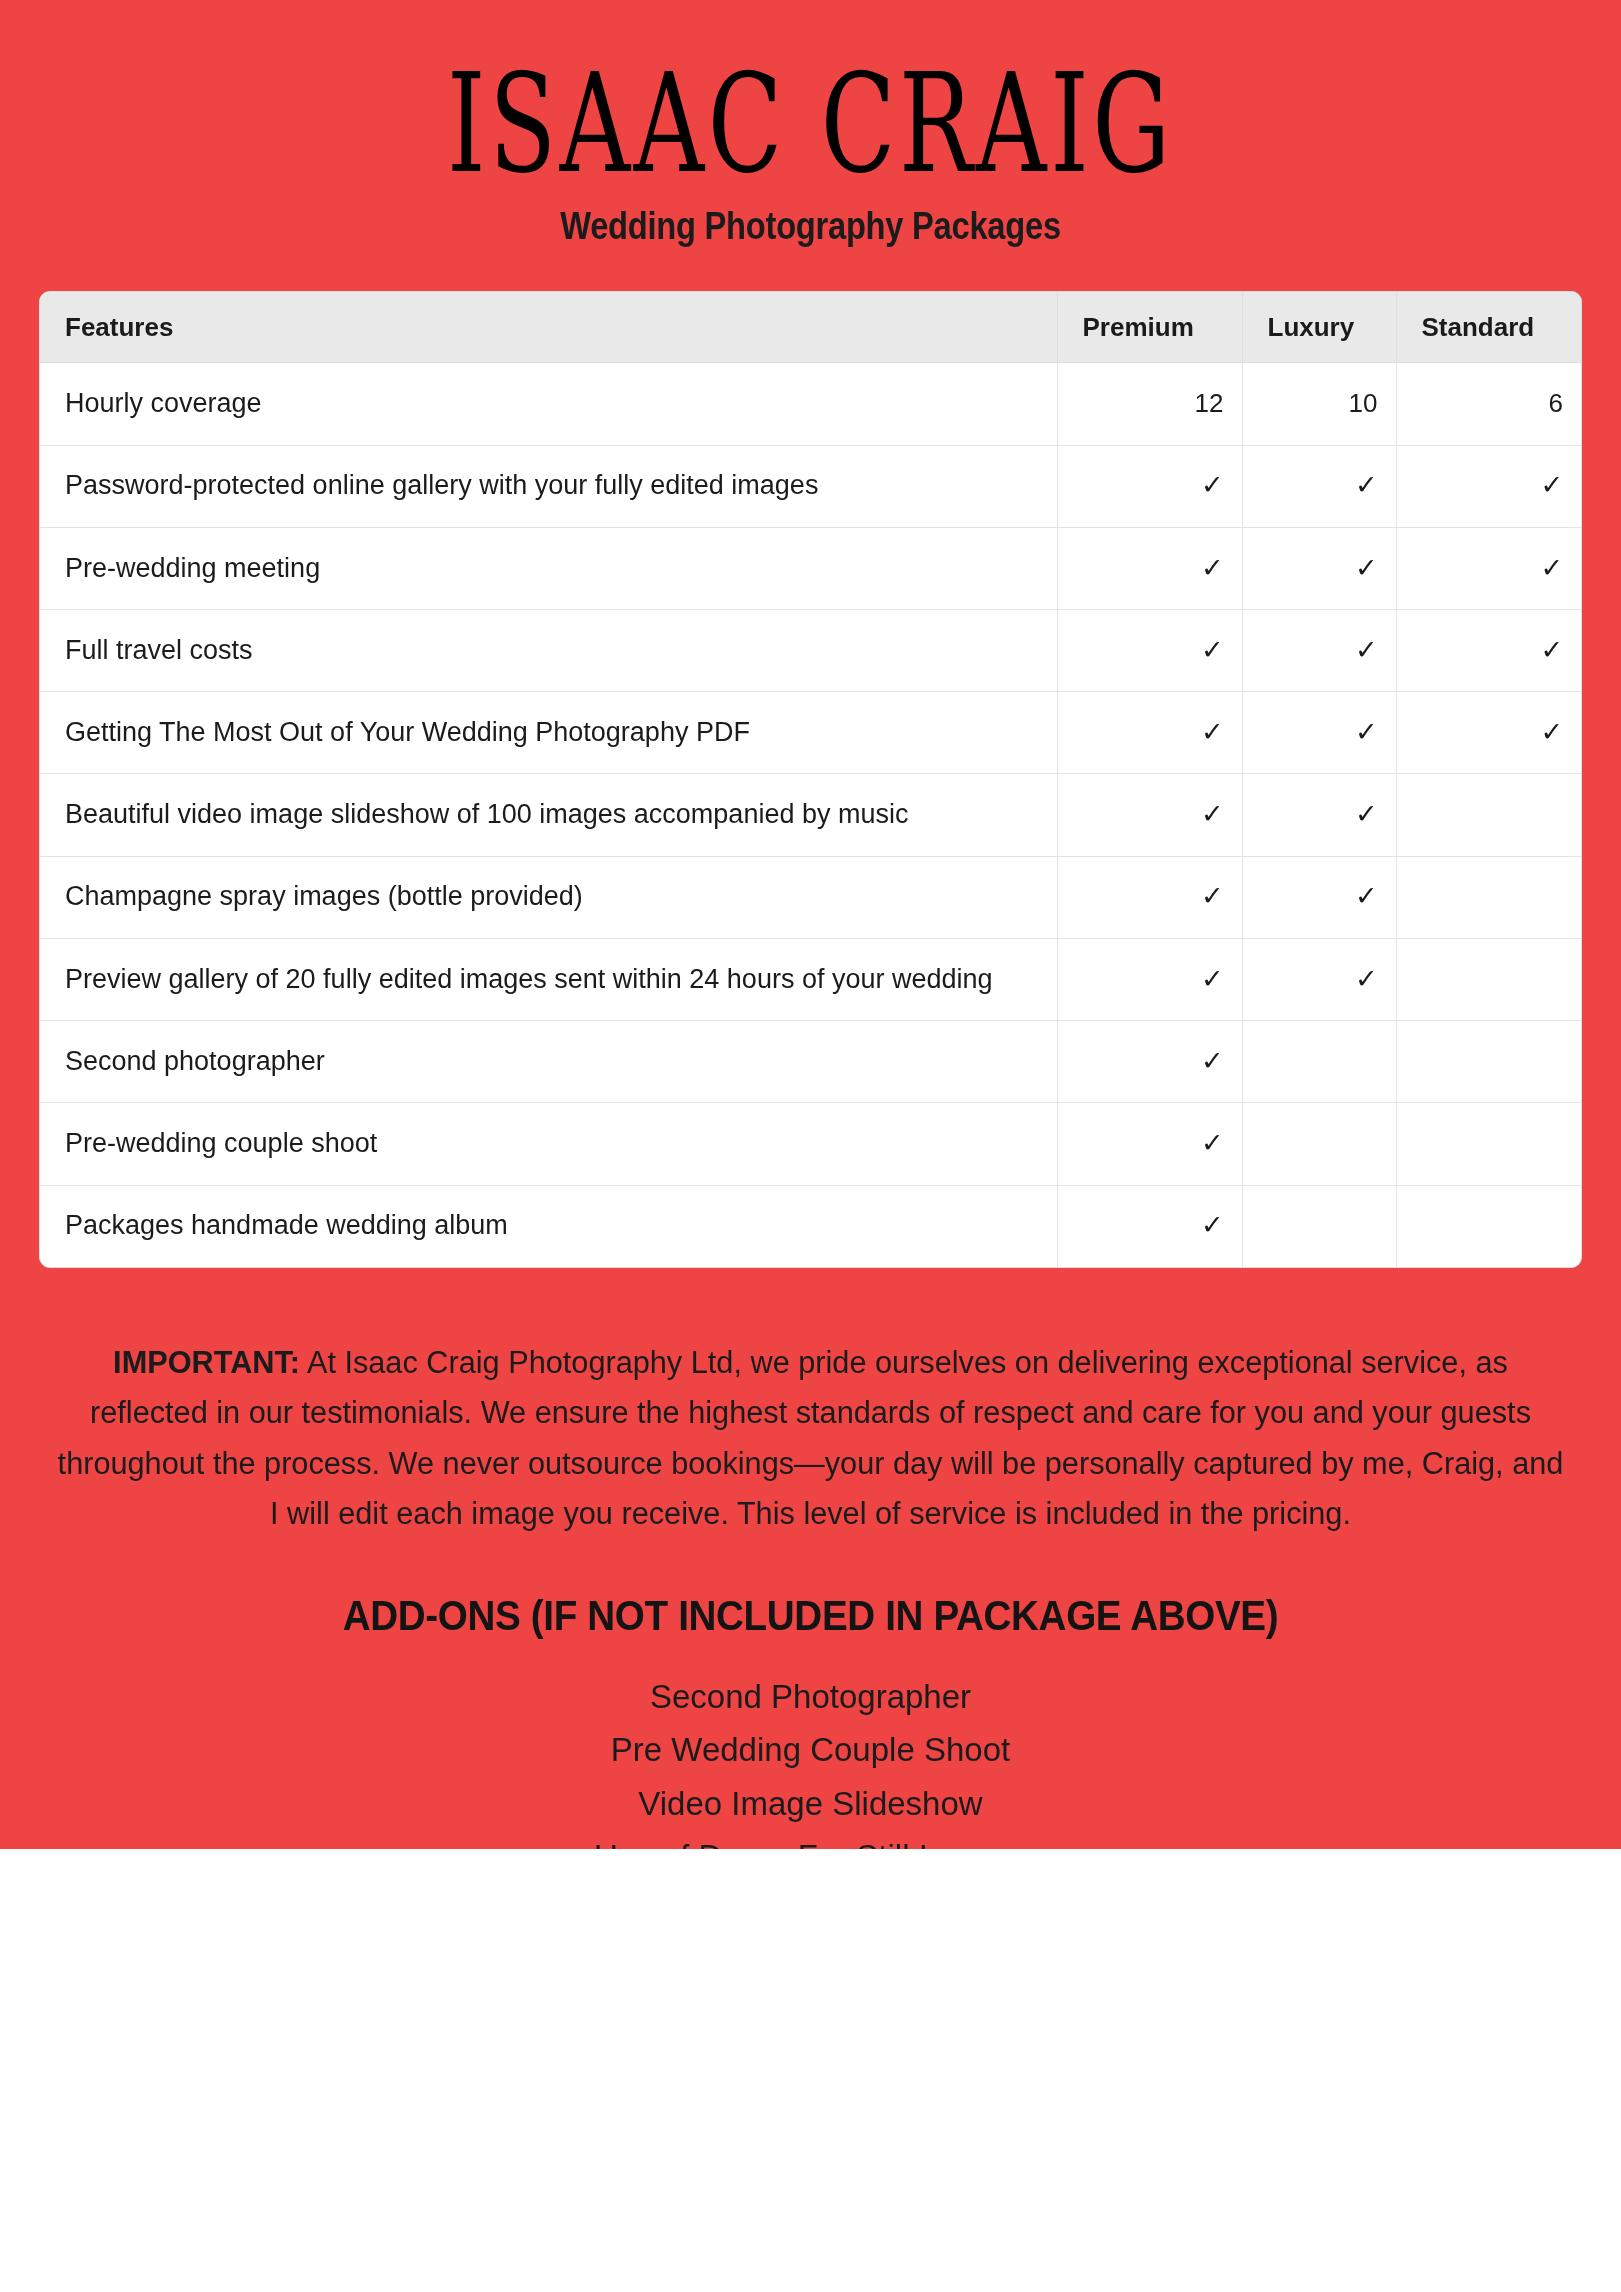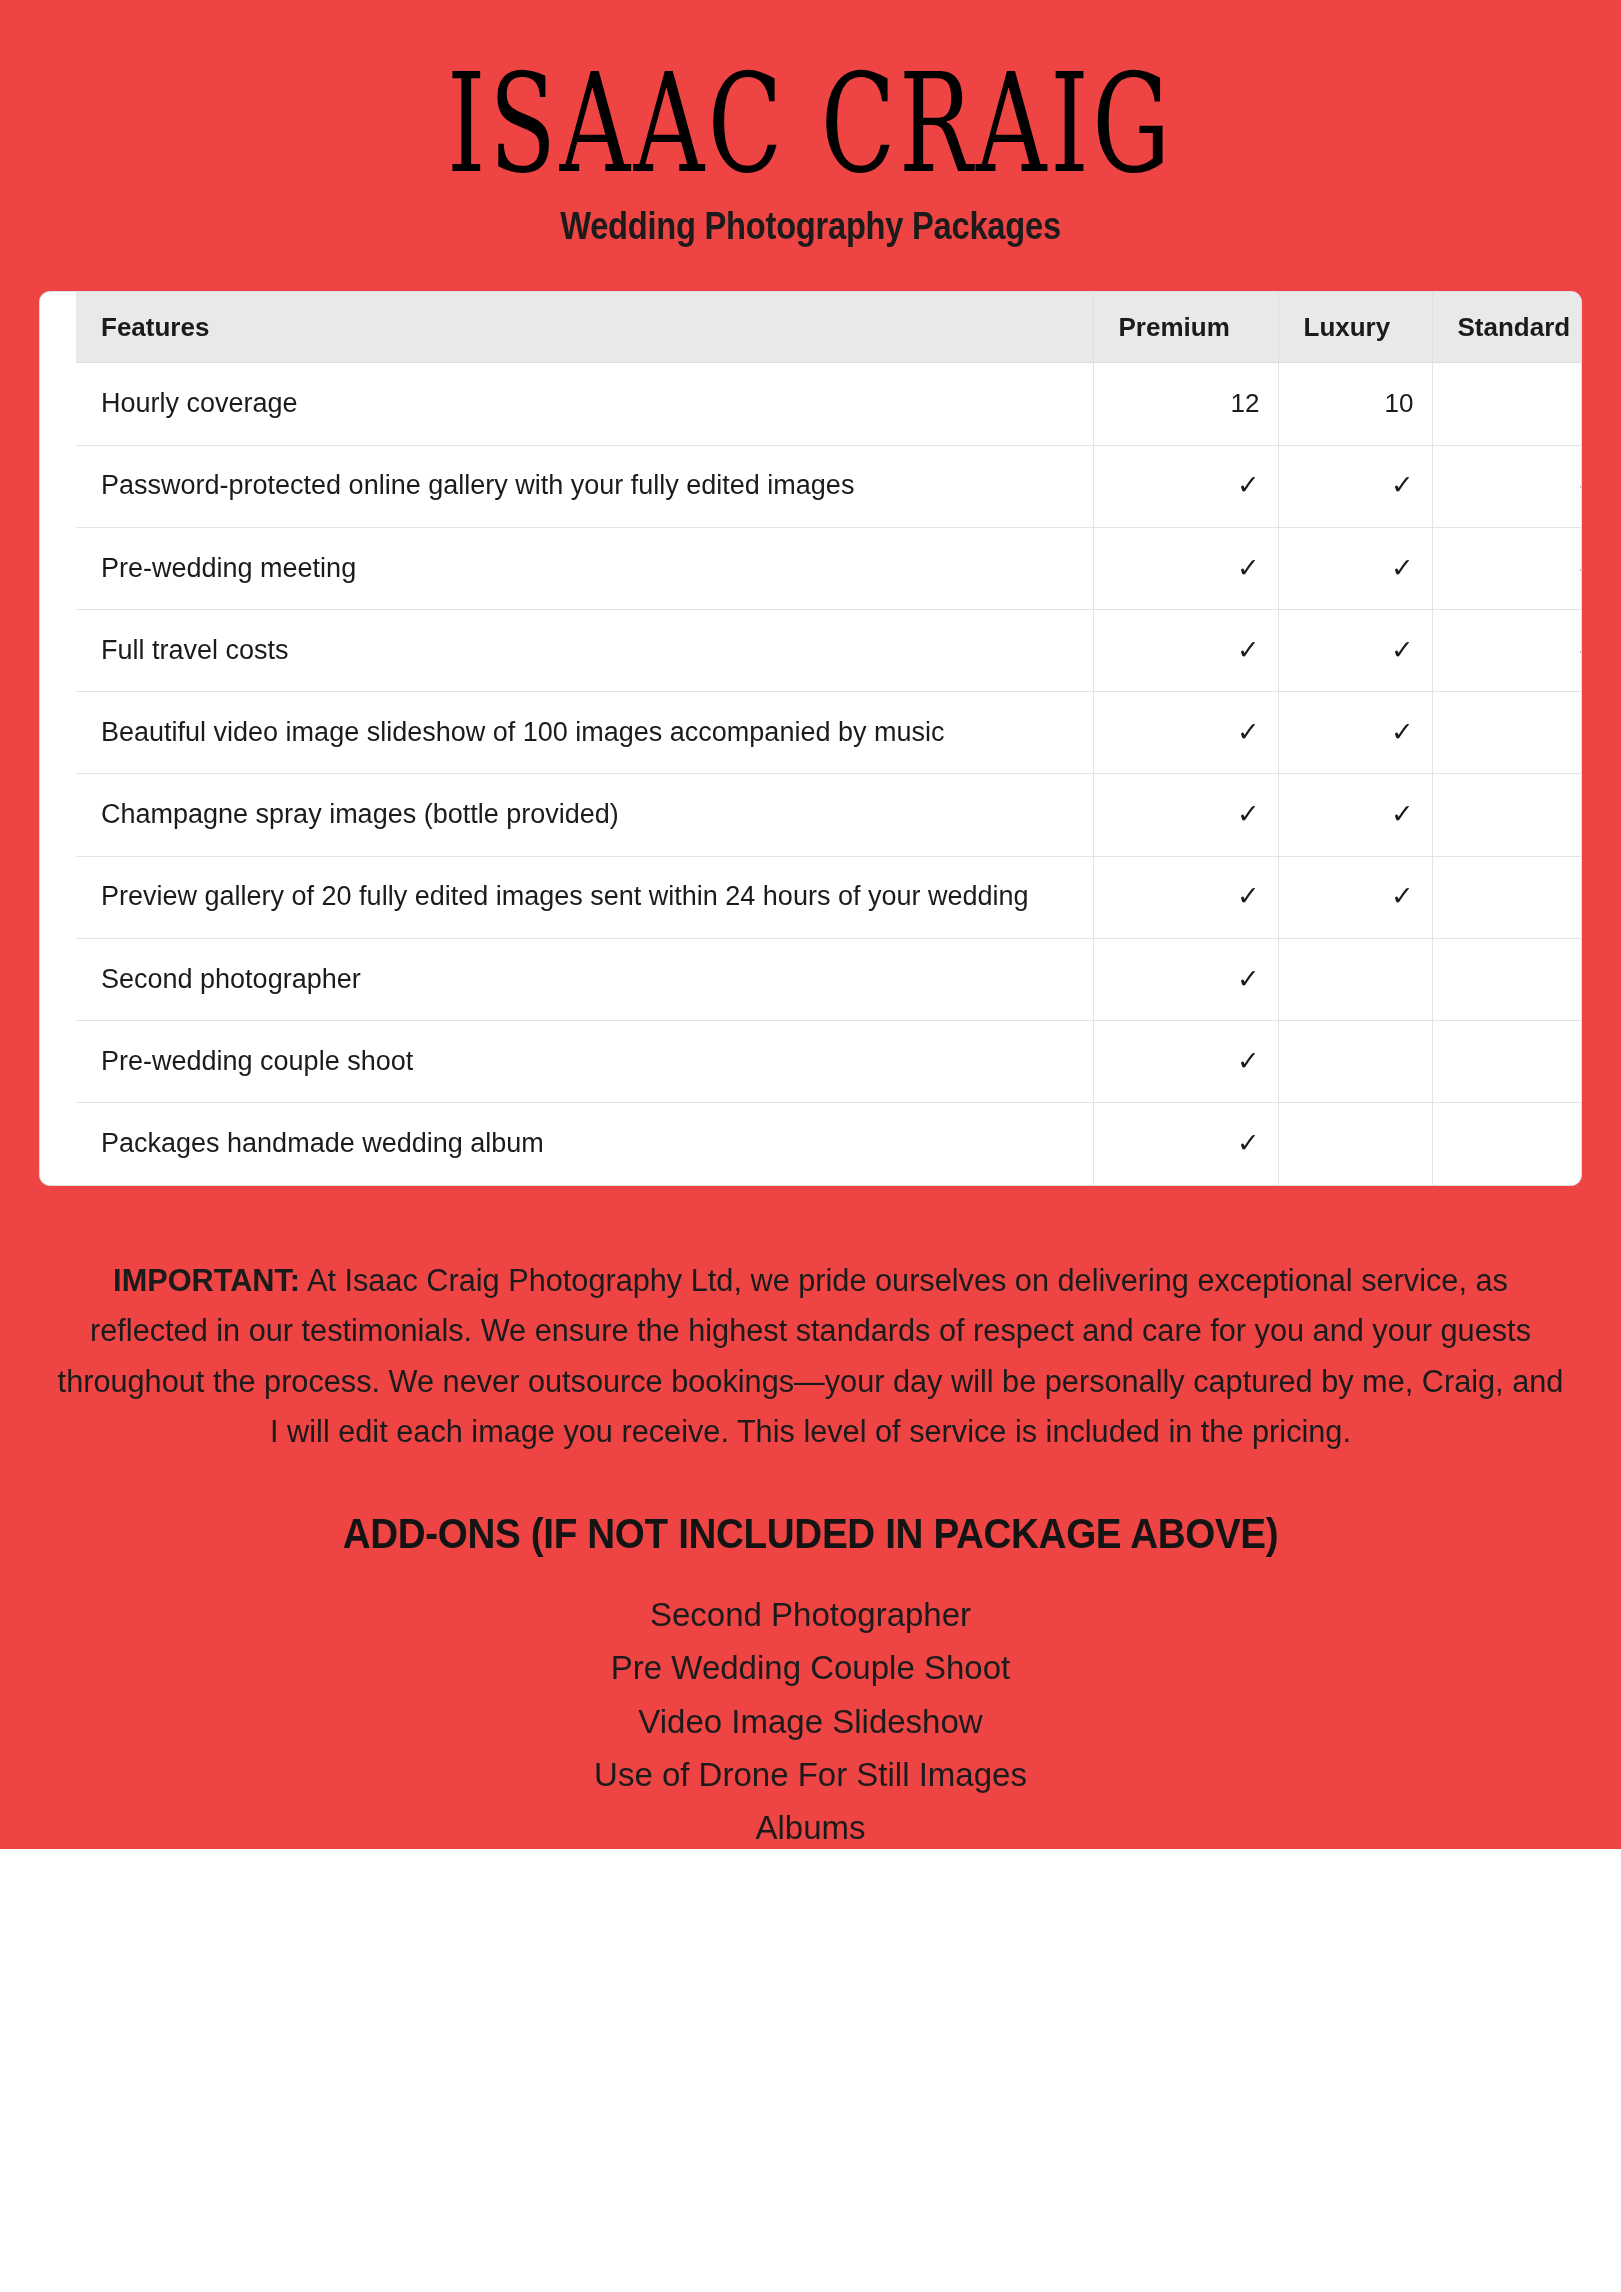--- a/index.html
+++ b/index.html
@@ -52,21 +52,20 @@
     transform: scaleX(0.86);
   }
 
   
   .table-wrap {
     margin: 43px 39px 0 39px;
     border: 0.9px solid #dedede;
     border-radius: 10.7px;
     overflow: hidden;
     background: #ffffff;
-    padding-left: 36px;
   }
 
   table.pkg {
     width: 100%;
     border-collapse: collapse;
     table-layout: fixed;
   }
 
   table.pkg col.c-feature   { width: 1017px; }
   table.pkg col.c-premium   { width: 185px; }
@@ -196,20 +195,26 @@
             <td class="mark"><span class="check">✓</span></td>
             <td class="mark"><span class="check">✓</span></td>
           </tr>
           <tr>
             <td class="feature">Full travel costs</td>
             <td class="mark"><span class="check">✓</span></td>
             <td class="mark"><span class="check">✓</span></td>
             <td class="mark"><span class="check">✓</span></td>
           </tr>
           <tr>
+            <td class="feature">Getting The Most Out of Your Wedding Photography PDF</td>
+            <td class="mark"><span class="check">✓</span></td>
+            <td class="mark"><span class="check">✓</span></td>
+            <td class="mark"><span class="check">✓</span></td>
+          </tr>
+          <tr>
             <td class="feature">Beautiful video image slideshow of 100 images accompanied by music</td>
             <td class="mark"><span class="check">✓</span></td>
             <td class="mark"><span class="check">✓</span></td>
             <td class="mark"></td>
           </tr>
           <tr>
             <td class="feature">Champagne spray images (bottle provided)</td>
             <td class="mark"><span class="check">✓</span></td>
             <td class="mark"><span class="check">✓</span></td>
             <td class="mark"></td>

